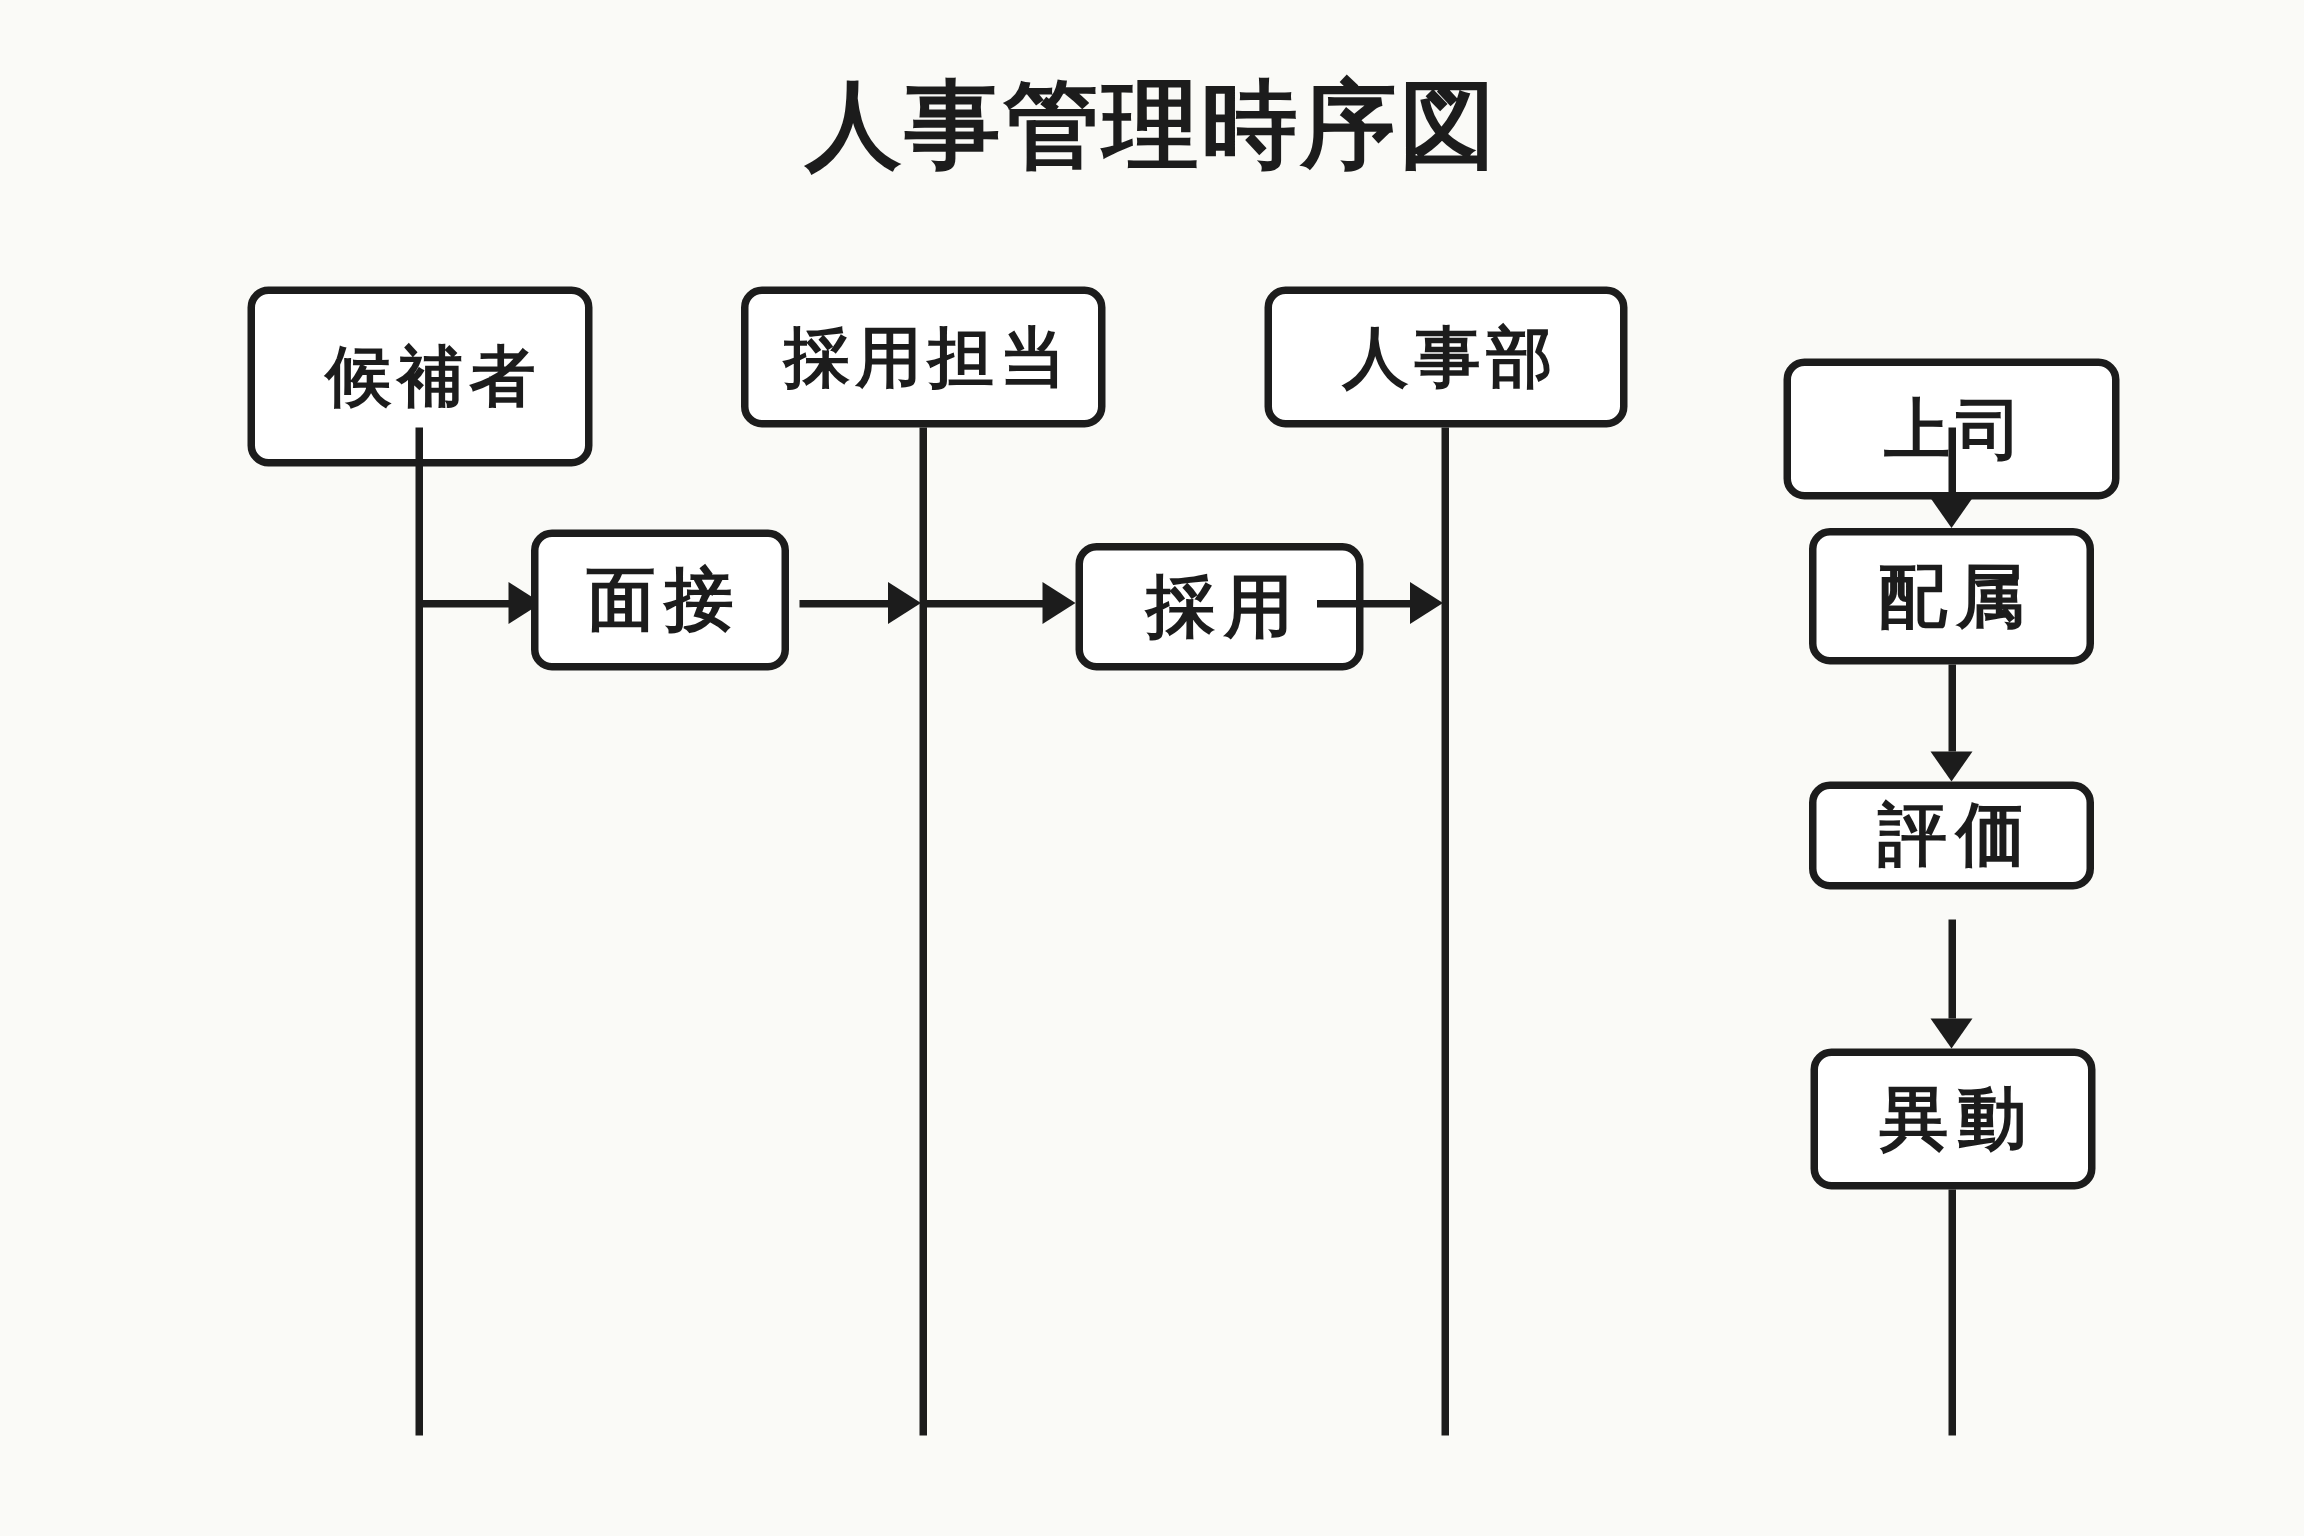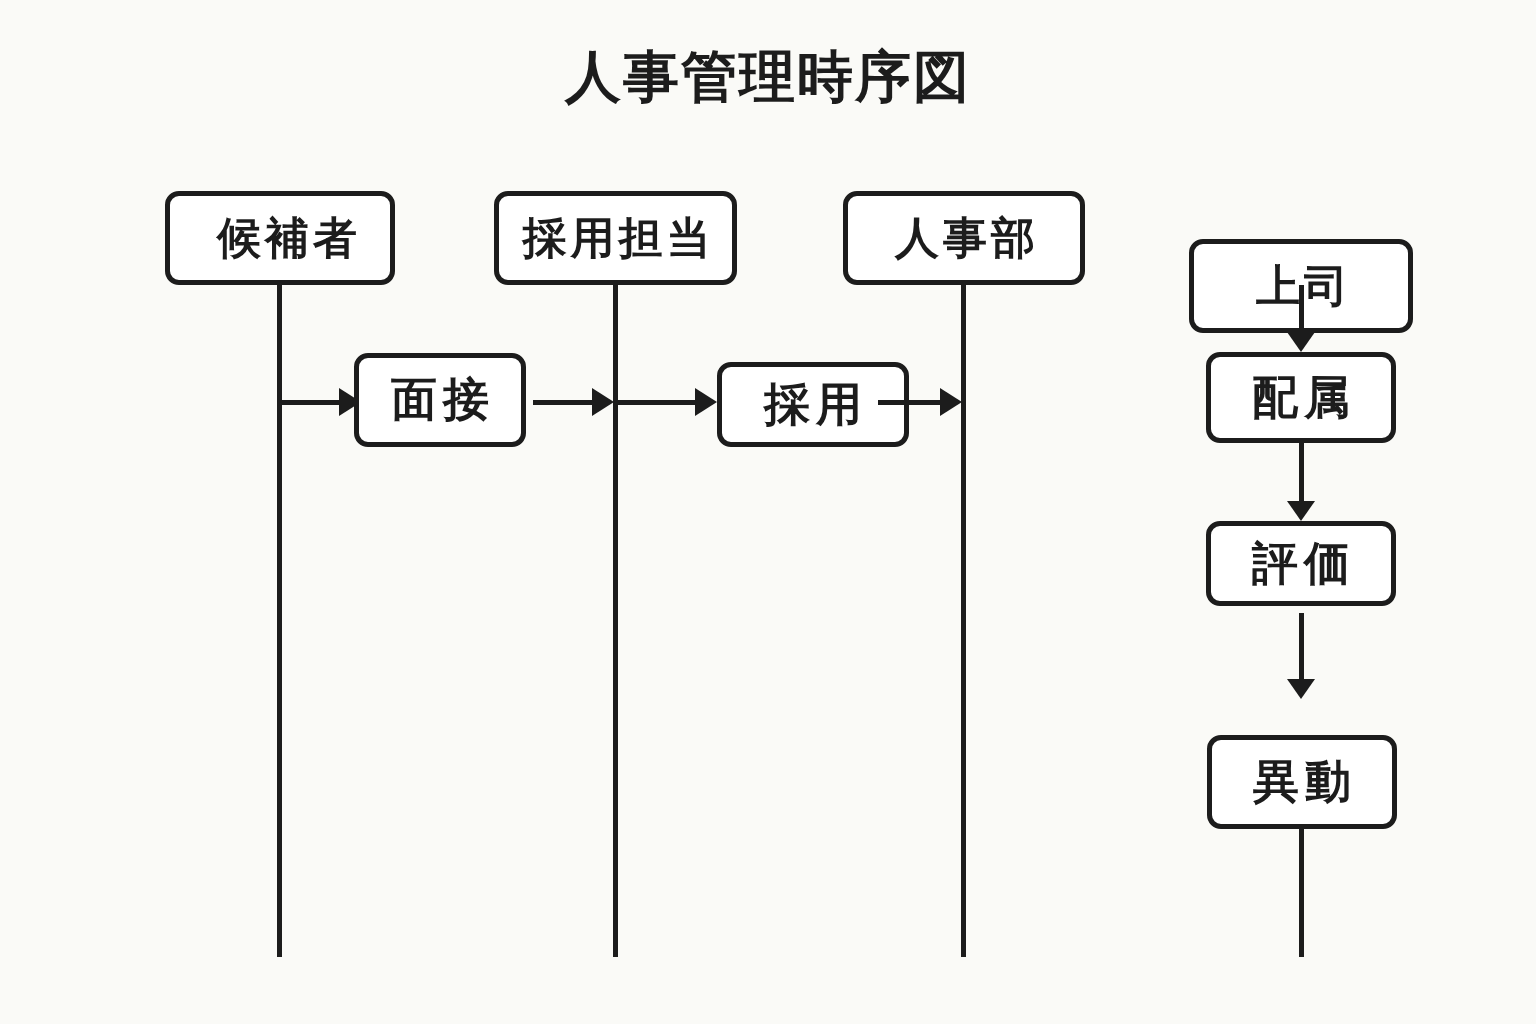--- a/index.html
+++ b/index.html
@@ -21,21 +21,21 @@
     height: 1024px;
     background: var(--bg);
     color: var(--text);
   }
   .title {
     position: absolute;
     top: 40px;
     left: 0;
     width: 100%;
     text-align: center;
-    font-size: 56px;
+    font-size: 64px;
     font-weight: 800;
     letter-spacing: 2px;
     color: var(--text);
   }
   .box {
     position: absolute;
     background: var(--fill);
     border: 5px solid var(--stroke);
     border-radius: 14px;
     display: flex;
@@ -66,39 +66,39 @@
   }
   .tri-down {
     position: absolute;
     width: 0; height: 0;
     border-left: 14px solid transparent;
     border-right: 14px solid transparent;
     border-top: 20px solid var(--stroke);
   }
 
   
-  #actor-candidate { left: 165px; top: 191px; width: 230px; height: 94px; padding-left: 12px; }
+  #actor-candidate { left: 165px; top: 191px; width: 230px; height: 120px; padding-left: 12px; }
   #actor-recruiter { left: 494px; top: 191px; width: 243px; height: 94px; }
   #actor-hr        { left: 843px; top: 191px; width: 242px; height: 94px; }
   #actor-boss      { left: 1189px; top: 191px; width: 224px; height: 94px; margin-top: 48px; }
 
   
   #lifeline-candidate { left: 277px; top: 285px; height: 672px; }
   #lifeline-recruiter { left: 613px; top: 285px; height: 672px; }
   #lifeline-hr        { left: 961px; top: 285px; height: 672px; }
   #lifeline-boss-tail { left: 1299px; top: 793px; height: 164px; }
 
   
   #node-interview { left: 354px; top: 353px; width: 172px; height: 94px; }
   #node-hire      { left: 717px; top: 362px; width: 192px; height: 85px; }
 
   
   #node-assignment { left: 1206px; top: 352px; width: 190px; height: 91px; }
-  #node-evaluation { left: 1206px; top: 521px; width: 190px; height: 85px; }
-  #node-transfer   { left: 1207px; top: 699px; width: 190px; height: 94px; margin-top: 36px; }
+  #node-evaluation { left: 1206px; top: 521px; width: 190px; height: 72px; }
+  #node-transfer   { left: 1207px; top: 699px; width: 190px; height: 94px; }
 
   
   #arrow1-line { left: 280px; top: 400px; width: 60px; }
   #arrow1-head { left: 339px; top: 388px; }
   #arrow2-line { left: 533px; top: 400px; width: 60px; }
   #arrow2-head { left: 592px; top: 388px; }
   #arrow3-line { left: 616px; top: 400px; width: 80px; }
   #arrow3-head { left: 695px; top: 388px; }
   #arrow4-line { left: 878px; top: 400px; width: 63px; }
   #arrow4-head { left: 940px; top: 388px; }

